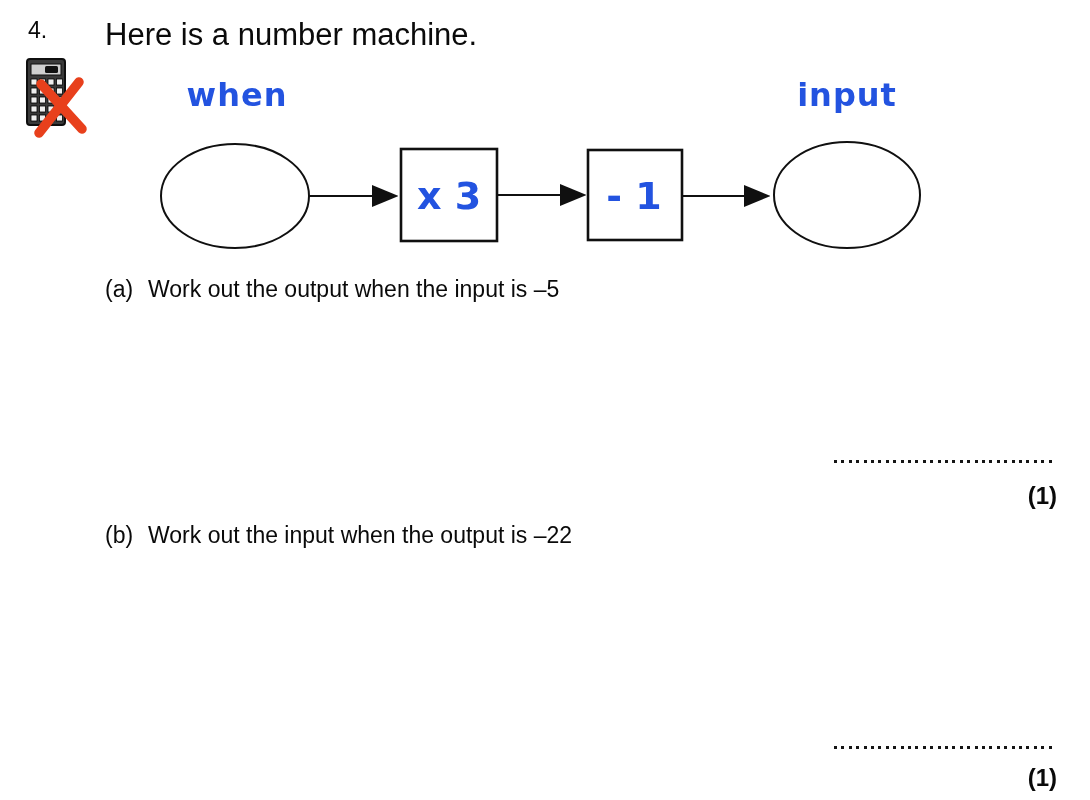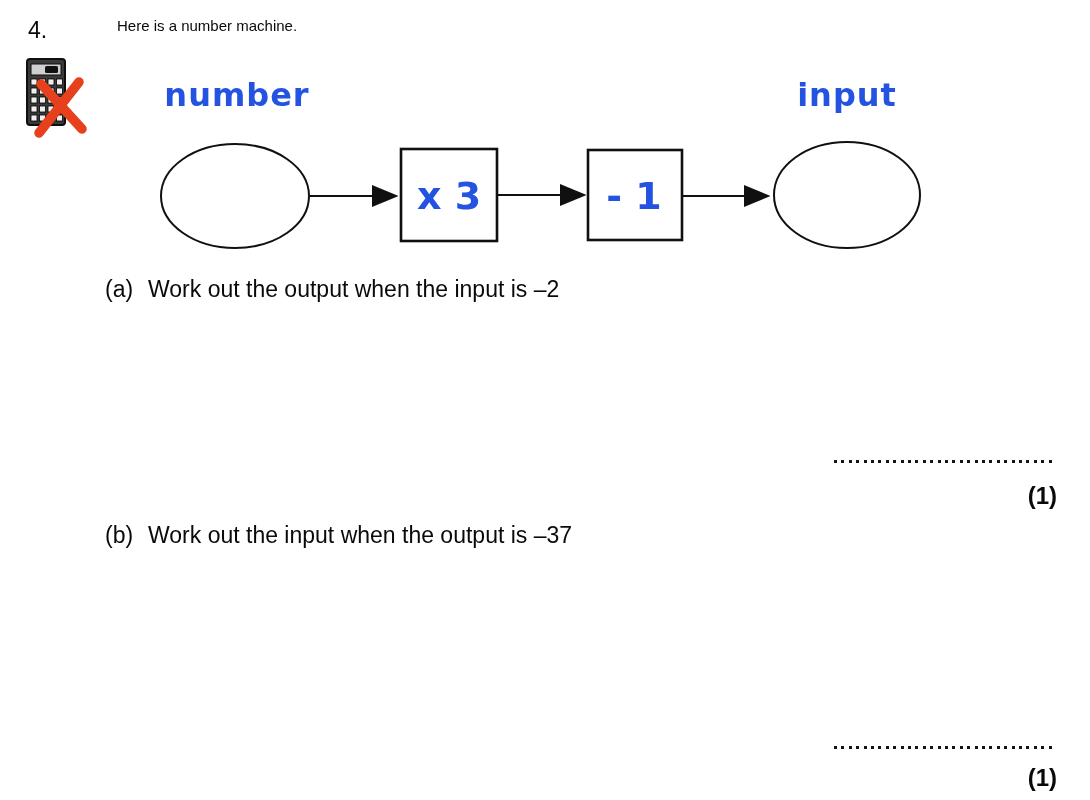--- a/index.html
+++ b/index.html
@@ -5,21 +5,21 @@
   html,body { margin:0; padding:0; }
   body {
     width:1090px; height:800px; background:#ffffff;
     font-family:"Liberation Sans", sans-serif;
     color:#0a0a0a; position:relative; overflow:hidden;
     --machine_blue:#2353e0; --cross_red:#e8401c; --text_black:#0a0a0a;
   }
   .abs { position:absolute; }
 
   .q-number { left:28px; top:17px; font-size:23px; }
-  .q-intro  { left:117px; top:17px; font-size:15px; }
+  .q-intro  { left:105px; top:17px; font-size:31px; }
 
   .no-calc { left:18px; top:56px; width:72px; height:82px; }
 
   .machine-label {
     top:76px; font-size:32px; font-weight:600;
     font-family:"DejaVu Sans", sans-serif;
     color:var(--machine_blue); transform:translateX(-50%);
     letter-spacing:1px;
   }
   .machine-label.input  { left:237px; }
@@ -84,21 +84,21 @@
         <rect x="30" y="59" width="6" height="6"></rect>
         <rect x="38.5" y="59" width="6" height="6"></rect>
     </g>
     <g stroke="#e8401c" stroke-width="9.5" stroke-linecap="round" fill="none">
       <path d="M23 28 L64 73"></path>
       <path d="M61 26 L21 77"></path>
     </g>
   </svg>
 </div>
 
-<div class="abs machine-label input">number</div>
+<div class="abs machine-label input">when</div>
 <div class="abs machine-label output">input</div>
 
 <svg class="abs machine-svg" viewBox="0 0 1090 135">
   <defs>
     <marker id="arrow" markerWidth="12" markerHeight="10" refX="10" refY="5" orient="auto">
       <polygon points="0,0 12,5 0,10" fill="#101010"></polygon>
     </marker>
   </defs>
 
   <ellipse cx="235" cy="66" rx="74" ry="52" fill="none" stroke="#101010" stroke-width="2"></ellipse>
@@ -113,23 +113,23 @@
   <rect x="588" y="20" width="94" height="90" fill="#ffffff" stroke="#101010" stroke-width="2.6"></rect>
   <text class="op-label" x="634" y="79" text-anchor="middle">- 1</text>
 
   <line x1="682" y1="66" x2="766" y2="66" stroke="#101010" stroke-width="2.2" marker-end="url(#arrow)"></line>
 
   <ellipse cx="847" cy="65" rx="73" ry="53" fill="none" stroke="#101010" stroke-width="2"></ellipse>
 </svg>
 
 <div class="abs part-row part-a">
   <span class="part-label">(a)</span>
-  <span>Work out the output when the input is –2</span>
+  <span>Work out the output when the input is –5</span>
 </div>
 <div class="abs dotted-line dotted-a"></div>
 <div class="abs marks marks-a">(1)</div>
 
 <div class="abs part-row part-b">
   <span class="part-label">(b)</span>
-  <span>Work out the input when the output is –37</span>
+  <span>Work out the input when the output is –22</span>
 </div>
 <div class="abs dotted-line dotted-b"></div>
 <div class="abs marks marks-b">(1)</div>
 
 </body></html>

